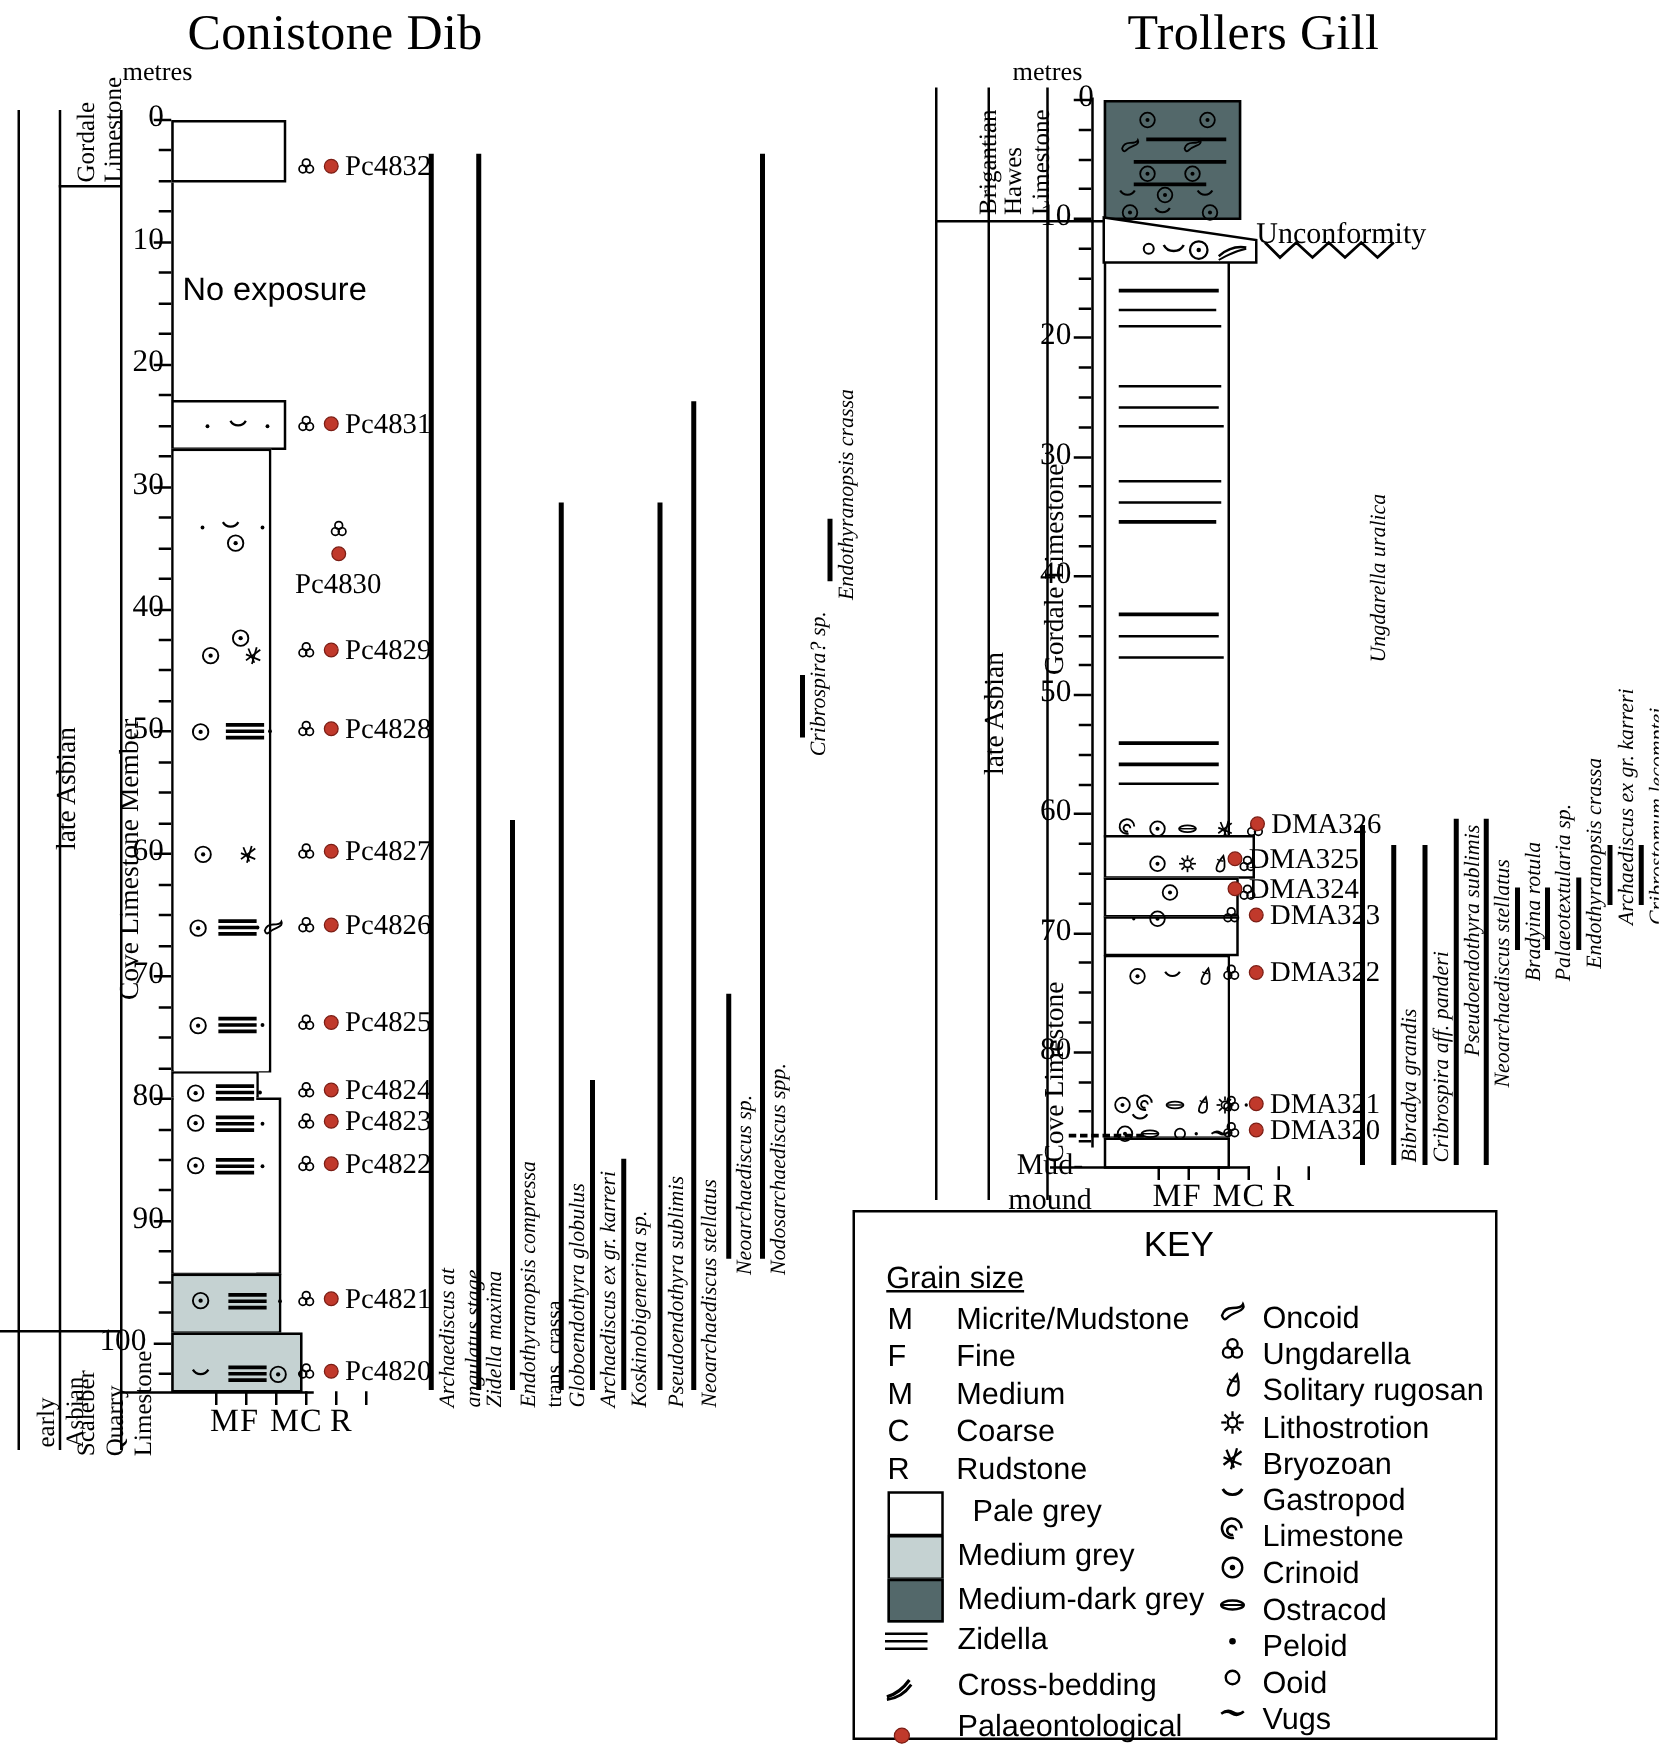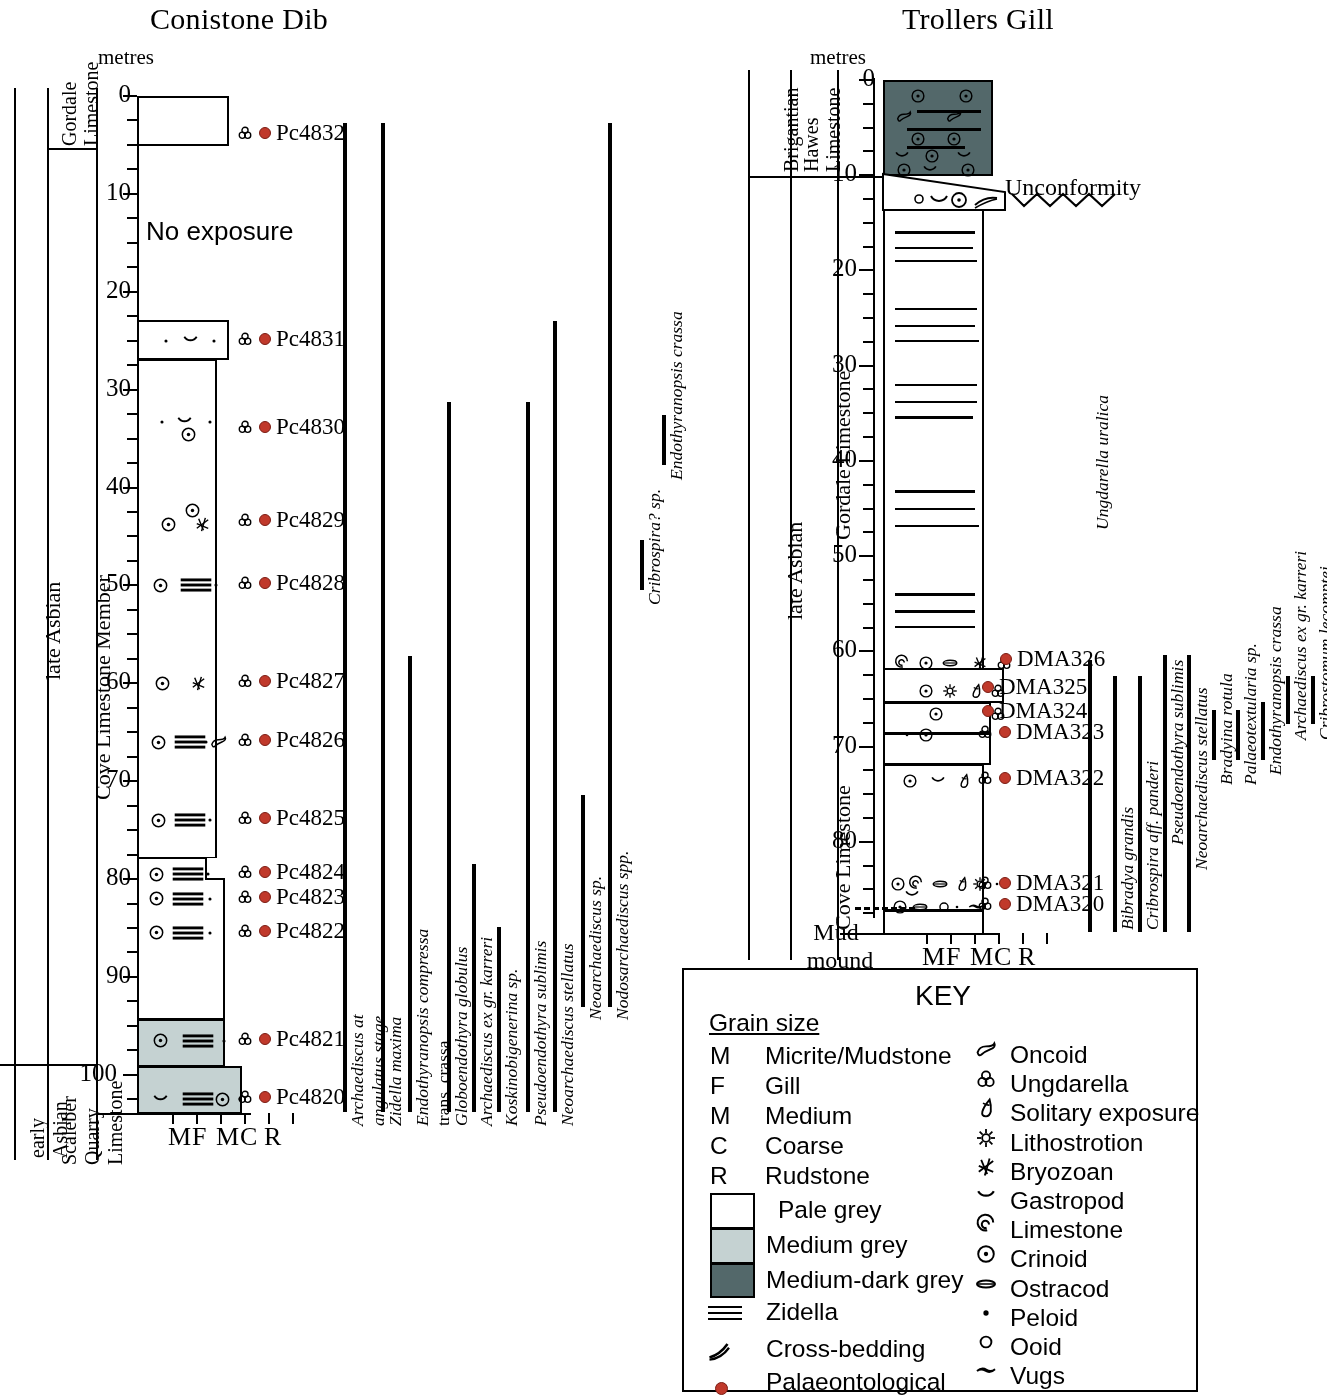--- a/index.html
+++ b/index.html
@@ -6,21 +6,21 @@
   body{width:1327px;height:1397px;position:relative;
        font-family:"Liberation Serif", serif; color:#000;
        -webkit-font-smoothing:antialiased;}
   .abs{position:absolute;}
   .ser{font-family:"Liberation Serif", serif;}
   .sans{font-family:"Liberation Sans", sans-serif;}
   .it{font-style:italic;}
   .rot{transform-origin:0 0; transform:rotate(-90deg); white-space:nowrap;}
   .vline{position:absolute;background:#000;width:2px;}
   .hline{position:absolute;background:#000;height:2px;}
-  .title{font-size:30px;letter-spacing:.3px;}
+  .title{font-size:40px;letter-spacing:.3px;}
   .metres{font-size:21px;}
   .axlabel{font-size:22px;}
   .samp{font-size:23px;white-space:nowrap;}
   .taxon{font-size:17.5px;white-space:nowrap;}
   .rangebar{position:absolute;background:#000;width:4px;}
   .litho{position:absolute;border:2px solid #000;box-sizing:border-box;}
   .pale{background:#ffffff;}
   .med{background:#c5d2d2;}
   .dark{background:#53686a;}
   .tick{position:absolute;background:#000;height:2px;}
@@ -403,21 +403,21 @@
       <span class="abs" style="position: relative; display: inline-block; width: 18px; height: 18px;">
         <svg width="18" height="18" viewBox="0 0 20 20">
           <circle cx="7" cy="12.5" r="3.4" fill="none" stroke="#000" stroke-width="1.5"></circle>
           <circle cx="13" cy="12.5" r="3.4" fill="none" stroke="#000" stroke-width="1.5"></circle>
           <circle cx="10" cy="7" r="3.4" fill="none" stroke="#000" stroke-width="1.5"></circle>
         </svg>
       </span>
       <span style="display: inline-block; width: 10px; height: 10px; border-radius: 50%; background: rgb(192, 57, 43); border: 1.5px solid rgb(123, 29, 20);"></span>
       <span class="samp ser">Pc4831</span>
     </div>
-    <div class="abs" style="left: 236px; top: 413.808px; display: flex; align-items: center; gap: 5px;">
+    <div class="abs" style="left: 236px; top: 413.808px; display: flex; align-items: center; gap: 5px; flex-direction: column;">
       <span class="abs" style="position: relative; display: inline-block; width: 18px; height: 18px;">
         <svg width="18" height="18" viewBox="0 0 20 20">
           <circle cx="7" cy="12.5" r="3.4" fill="none" stroke="#000" stroke-width="1.5"></circle>
           <circle cx="13" cy="12.5" r="3.4" fill="none" stroke="#000" stroke-width="1.5"></circle>
           <circle cx="10" cy="7" r="3.4" fill="none" stroke="#000" stroke-width="1.5"></circle>
         </svg>
       </span>
       <span style="display: inline-block; width: 10px; height: 10px; border-radius: 50%; background: rgb(192, 57, 43); border: 1.5px solid rgb(123, 29, 20);"></span>
       <span class="samp ser">Pc4830</span>
     </div>
@@ -1026,21 +1026,21 @@
     <div class="abs taxon ser rot it" style="left:1315px;top:740px;">Cribrostomum lecomptei</div>
   </div>
 
 <div class="keybox" style="left:682px;top:968px;width:516px;height:424px;"></div>
 <div class="abs keyhdr" style="left:915px;top:980px;font-size:28px;">KEY</div>
 <div class="abs keytxt" style="left:709px;top:1009px;text-decoration:underline;">Grain size</div>
 <div id="key-grain">
     <div class="abs keytxt" style="left:710px;top:1042px;">M</div>
     <div class="abs keytxt" style="left:765px;top:1042px;">Micrite/Mudstone</div>
     <div class="abs keytxt" style="left:710px;top:1072px;">F</div>
-    <div class="abs keytxt" style="left:765px;top:1072px;">Gill</div>
+    <div class="abs keytxt" style="left:765px;top:1072px;">Fine</div>
     <div class="abs keytxt" style="left:710px;top:1102px;">M</div>
     <div class="abs keytxt" style="left:765px;top:1102px;">Medium</div>
     <div class="abs keytxt" style="left:710px;top:1132px;">C</div>
     <div class="abs keytxt" style="left:765px;top:1132px;">Coarse</div>
     <div class="abs keytxt" style="left:710px;top:1162px;">R</div>
     <div class="abs keytxt" style="left:765px;top:1162px;">Rudstone</div>
   </div>
 <div id="key-colours">
     <div class="abs" style="left:710px;top:1193px;width:45px;height:35px;background:#ffffff;border:2px solid #000;box-sizing:border-box;border-bottom:1px solid #000;"></div>
     <div class="abs keytxt" style="left:778px;top:1196px;">Pale grey</div>
@@ -1082,21 +1082,21 @@
         <circle cx="10" cy="7" r="3.4" fill="none" stroke="#000" stroke-width="1.5"></circle>
       </svg>
     </div>
     <div class="abs keytxt" style="left:1010px;top:1070.2px;">Ungdarella</div>
     <div class="abs" style="left:974px;top:1096.4px;width:26px;height:26px;">
       <svg width="24" height="24" viewBox="0 0 20 20">
         <path d="M13 3 q-5 6 -6 10 q-1 4 3 4 q3 0 4 -4 q0.5 -5 -1 -10z" fill="none" stroke="#000" stroke-width="1.6"></path>
         <path d="M7.5 6 q3 2 5.5 1.5" fill="none" stroke="#000" stroke-width="1.3"></path>
       </svg>
     </div>
-    <div class="abs keytxt" style="left:1010px;top:1099.4px;">Solitary exposure</div>
+    <div class="abs keytxt" style="left:1010px;top:1099.4px;">Solitary rugosan</div>
     <div class="abs" style="left:974px;top:1125.6px;width:26px;height:26px;">
       <svg width="24" height="24" viewBox="0 0 20 20">
         <circle cx="10" cy="10" r="3.2" fill="none" stroke="#000" stroke-width="1.5"></circle>
         <g stroke="#000" stroke-width="1.5">
           <line x1="10" y1="2.5" x2="10" y2="6"></line>
           <line x1="10" y1="14" x2="10" y2="17.5"></line>
           <line x1="2.5" y1="10" x2="6" y2="10"></line>
           <line x1="14" y1="10" x2="17.5" y2="10"></line>
           <line x1="4.7" y1="4.7" x2="7.2" y2="7.2"></line>
           <line x1="12.8" y1="12.8" x2="15.3" y2="15.3"></line>

